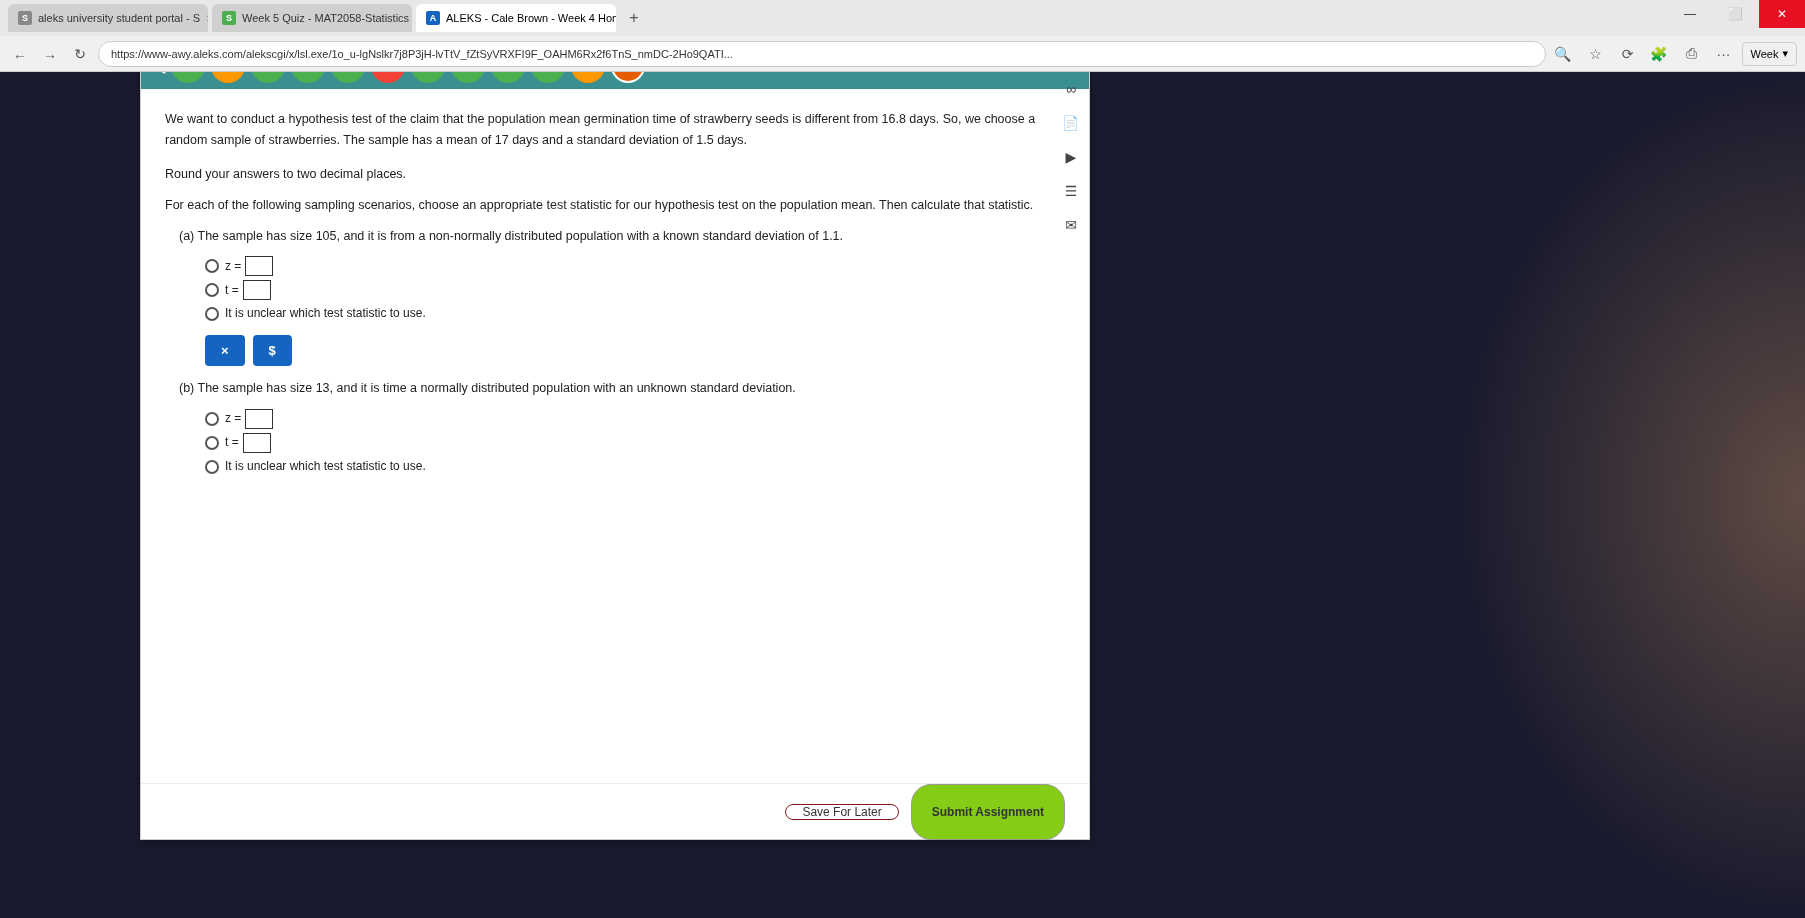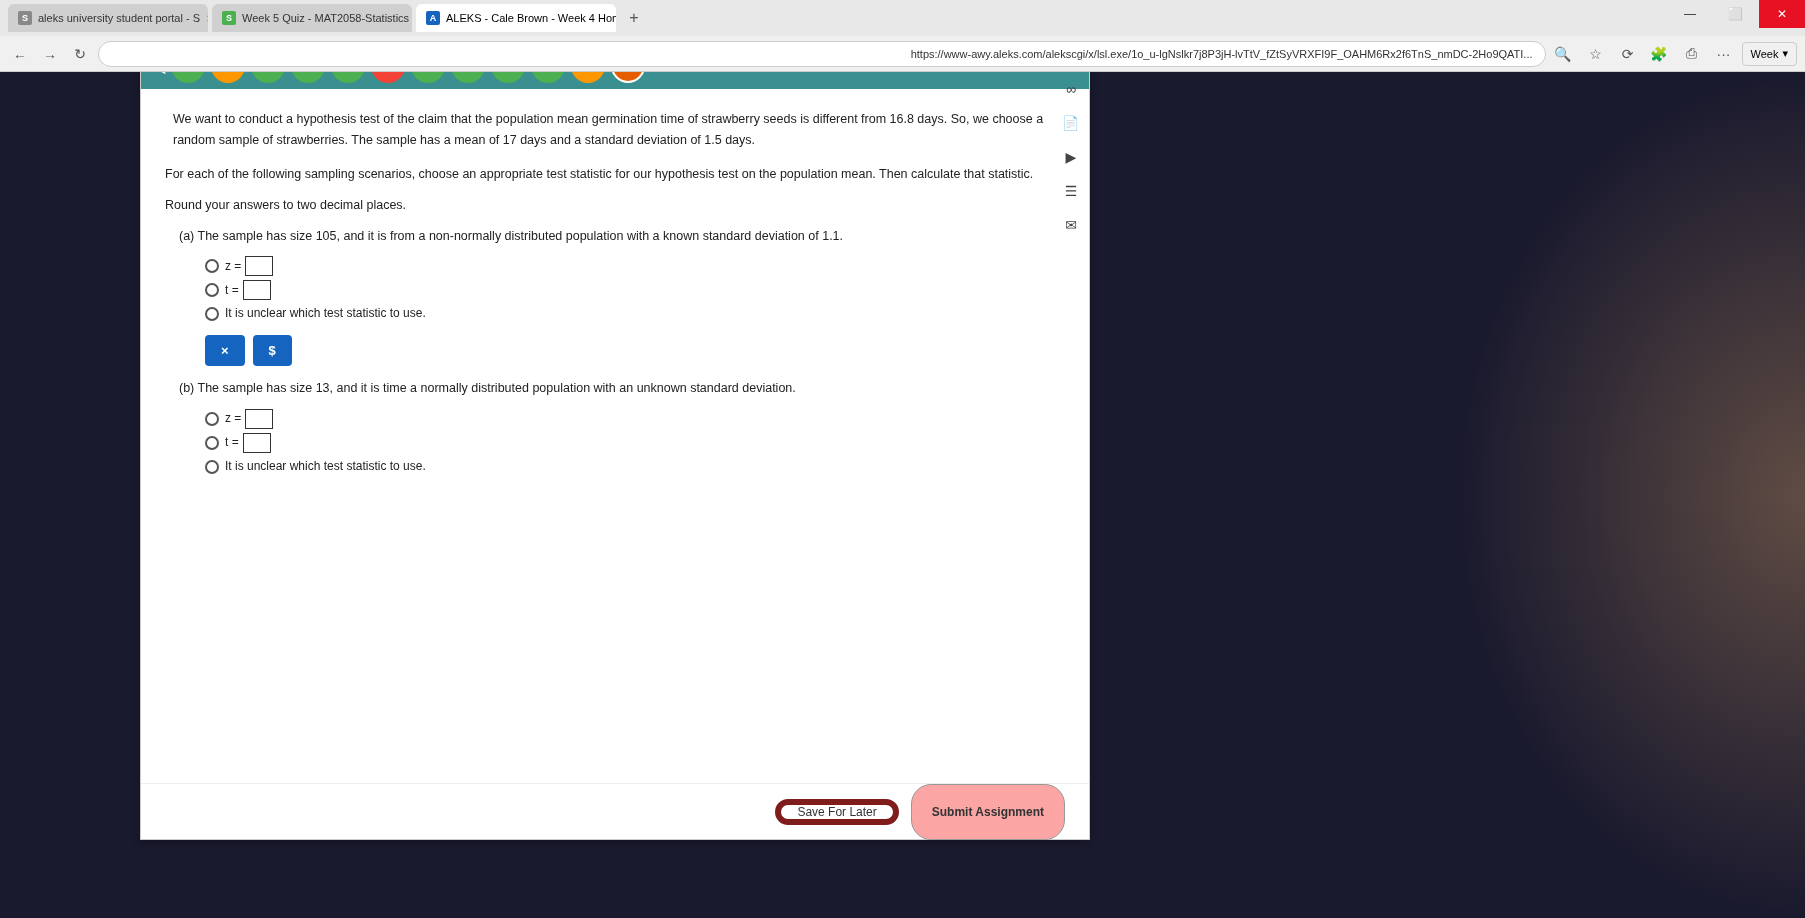--- a/index.html
+++ b/index.html
@@ -121,21 +121,20 @@
       border: 1px solid #ccc;
       border-radius: 13px;
       padding: 0 12px;
       font-size: 11px;
       display: flex;
       align-items: center;
       color: #333;
       overflow: hidden;
       text-overflow: ellipsis;
       white-space: nowrap;
-      justify-content: flex-end;
     }
 
     .addr-icons {
       display: flex;
       gap: 8px;
       align-items: center;
     }
 
     .addr-icon {
       width: 24px;
@@ -262,21 +261,20 @@
       padding: 20px 24px;
       font-size: 12.5px;
       color: #222;
       line-height: 1.6;
     }
 
     .question-text {
       margin-bottom: 14px;
       font-size: 12.5px;
       line-height: 1.65;
-      margin-left: 8px;
     }
 
     .sub-question {
       margin-bottom: 10px;
       font-size: 12.5px;
       line-height: 1.65;
     }
 
     .indent {
       margin-left: 14px;
@@ -357,29 +355,29 @@
       justify-content: flex-end;
       padding: 0 24px;
       gap: 12px;
       border-top: 1px solid #eee;
       background: white;
     }
 
     .btn-save-later {
       background: white;
       color: #333;
-      border: 6px solid #7f1d1d;
+      border: 1px solid #7f1d1d;
       padding: 0 16px;
       border-radius: 20px;
       font-size: 12px;
       cursor: pointer;
     }
 
     .btn-submit {
-      background: #fca5a5;
+      background: #84cc16;
       color: #333;
       border: 1px solid #999;
       padding: 20px 20px;
       border-radius: 20px;
       font-size: 12px;
       cursor: pointer;
       font-weight: bold;
     }
 
     
@@ -557,22 +555,22 @@
 
     <div class="q-bubble current" style="background:#e65c00;">
       <span>12</span>
     </div>
   </div>
 
   <div class="question-area">
 
     <div class="question-text">We want to conduct a hypothesis test of the claim that the population mean germination time of strawberry seeds is different from 16.8 days. So, we choose a random sample of strawberries. The sample has a mean of 17 days and a standard deviation of 1.5 days.</div>
 
+    <div class="sub-question">Round your answers to two decimal places.</div>
     <div class="sub-question">For each of the following sampling scenarios, choose an appropriate test statistic for our hypothesis test on the population mean. Then calculate that statistic.</div>
-    <div class="sub-question">Round your answers to two decimal places.</div>
 
     <div class="sub-question indent">(a) The sample has size 105, and it is from a non-normally distributed population with a known standard deviation of 1.1.</div>
 
     <div class="radio-option">
       <div class="radio-circle"></div>
       <div class="math-input">
         <span>z =</span>
         <span class="math-box"></span>
       </div>
     </div>

